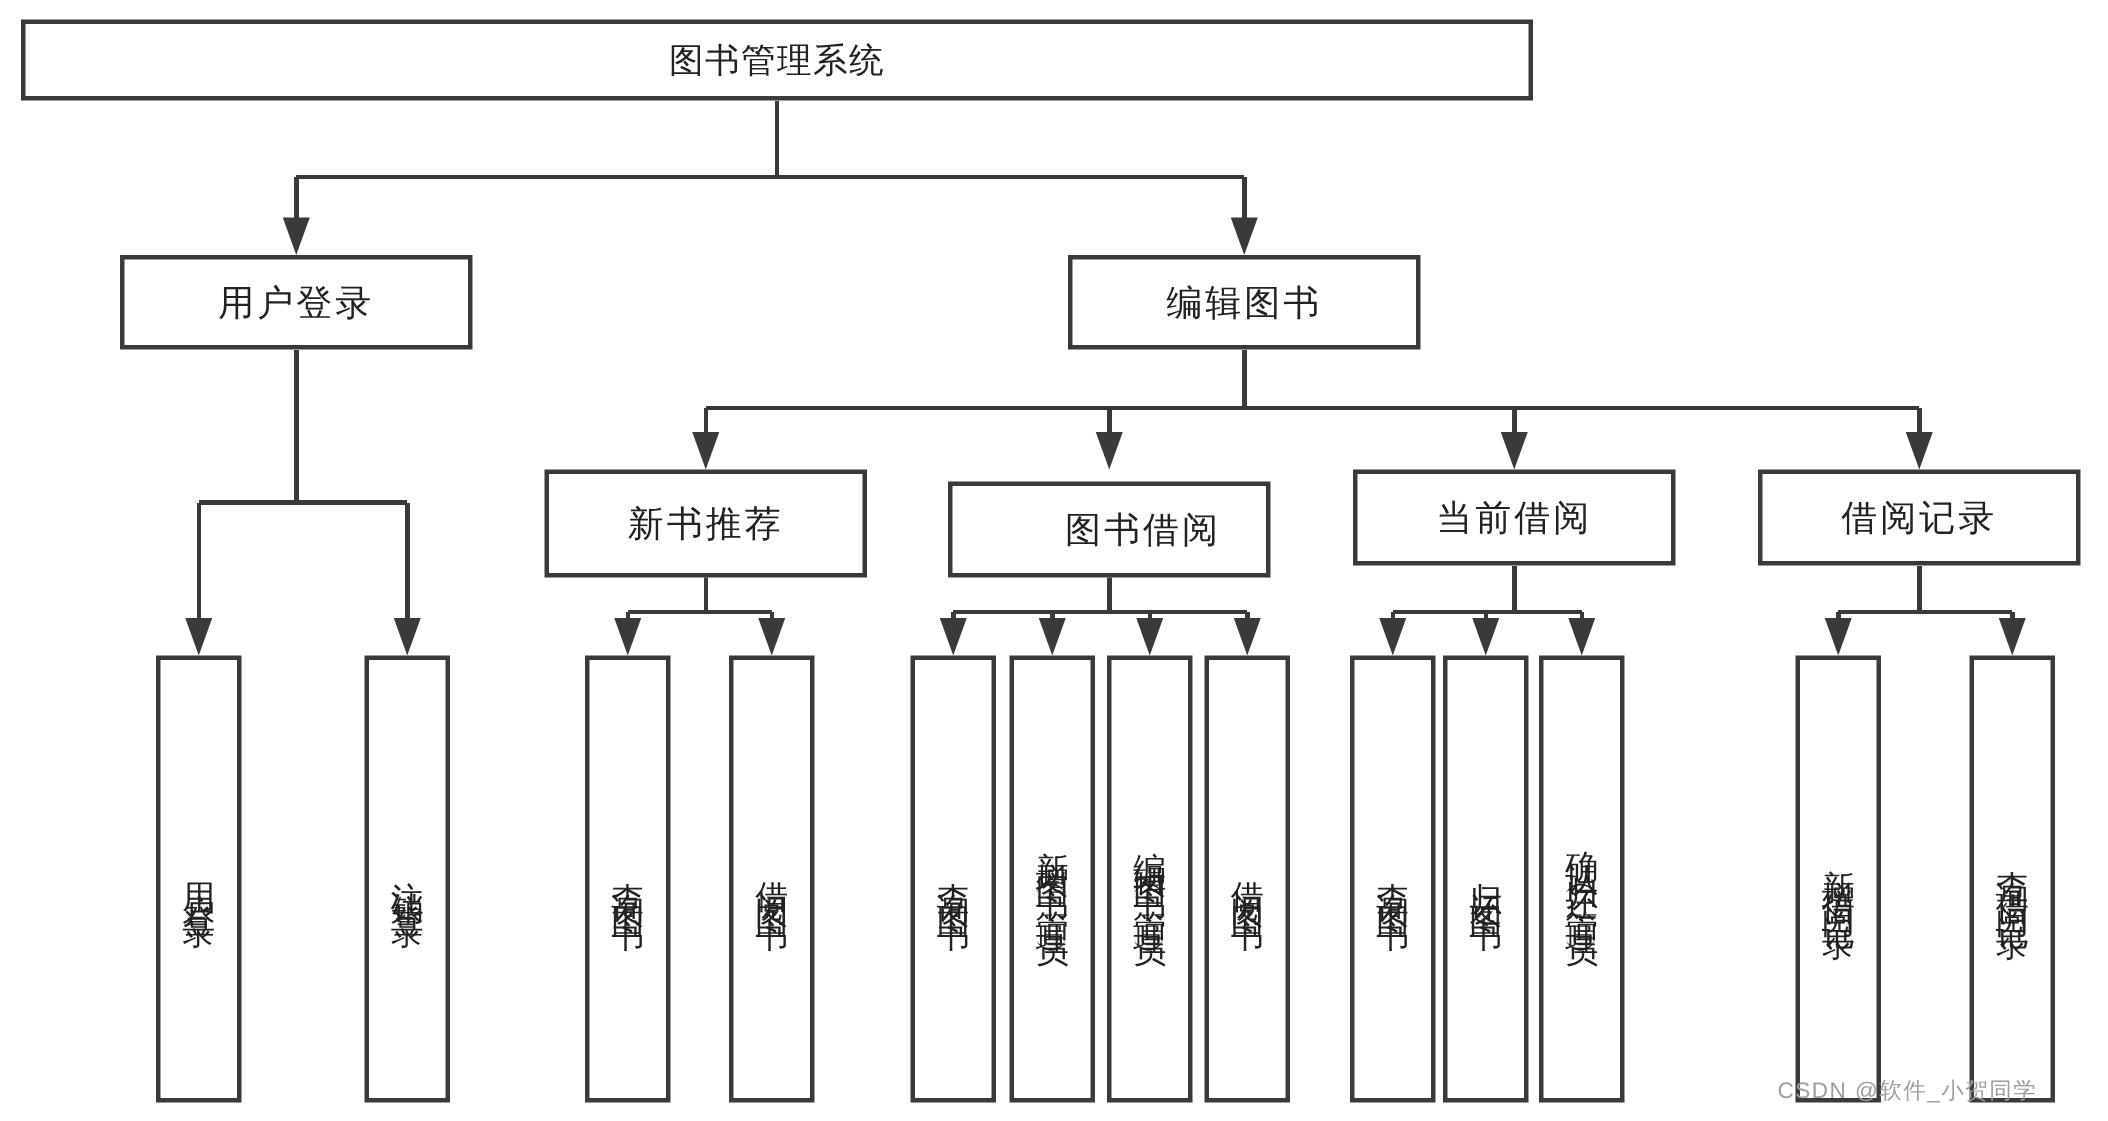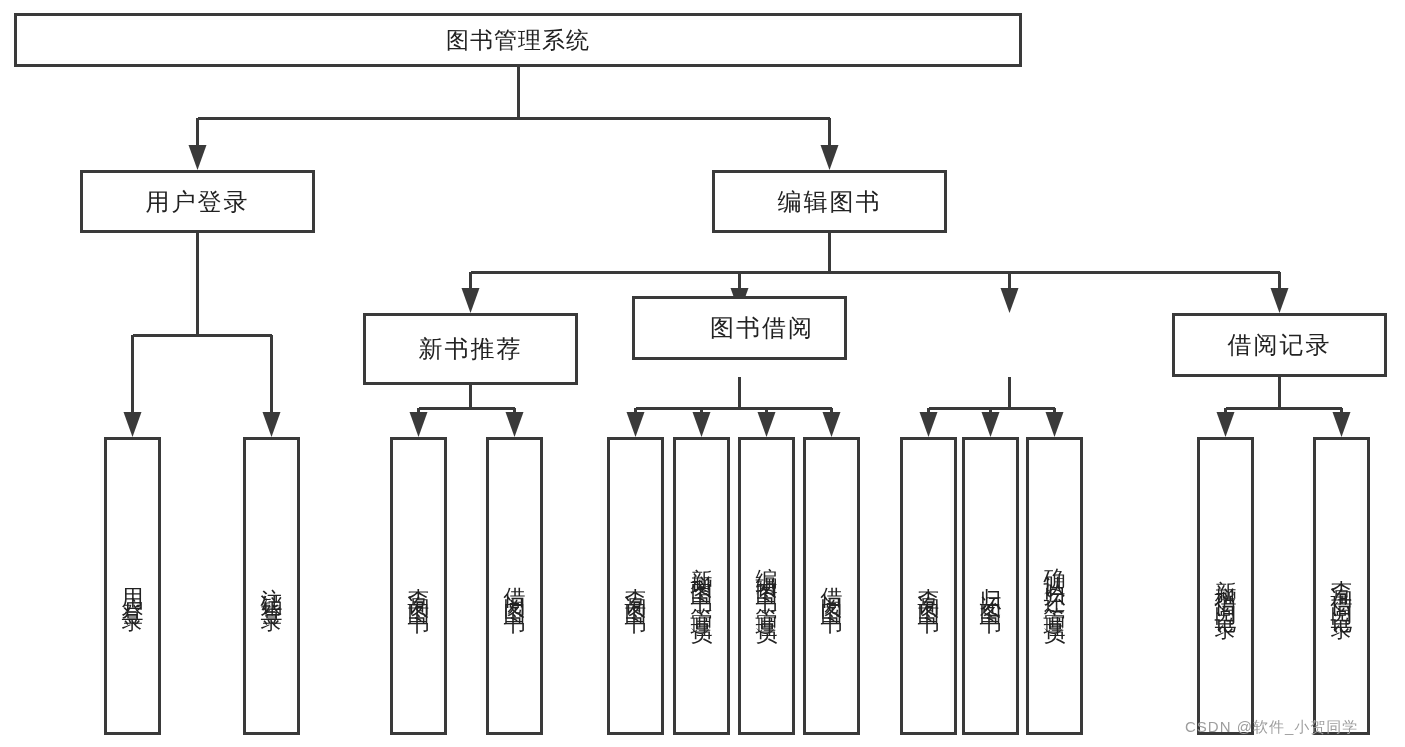--- a/index.html
+++ b/index.html
@@ -111,21 +111,22 @@
     <use href="#ah" x="1225.5" y="437"></use>
     <use href="#ah" x="1341.5" y="437"></use>
   </svg>
 
   <div class="box box-h box-root" style="left:14px; top:13px; width:1008px; height:54px;">图书管理系统</div>
 
   <div class="box box-h" style="left:80px; top:170px; width:235px; height:63px;">用户登录</div>
   <div class="box box-h" style="left:712px; top:170px; width:235px; height:63px;">编辑图书</div>
 
   <div class="box box-h" style="left:363px; top:313px; width:215px; height:72px;">新书推荐</div>
-  <div class="box box-h" style="left:632px; top:296px; width:215px; height:64px;padding-left:45px;">图书借阅</div>
+  <div class="box box-h" style="left:632px; top:321px; width:215px; height:64px;padding-left:45px;">图书借阅</div>
+  <div class="box box-h" style="left:902px; top:313px; width:215px; height:64px;">当前借阅</div>
   <div class="box box-h" style="left:1172px; top:313px; width:215px; height:64px;">借阅记录</div>
 
   <div class="box box-v" style="left:104px; top:437px; width:57px; height:298px;">
     <span class="vtext">用户登录</span>
   </div>
   <div class="box box-v" style="left:243px; top:437px; width:57px; height:298px;">
     <span class="vtext">注销登录</span>
   </div>
 
   <div class="box box-v" style="left:390px; top:437px; width:57px; height:298px;">

